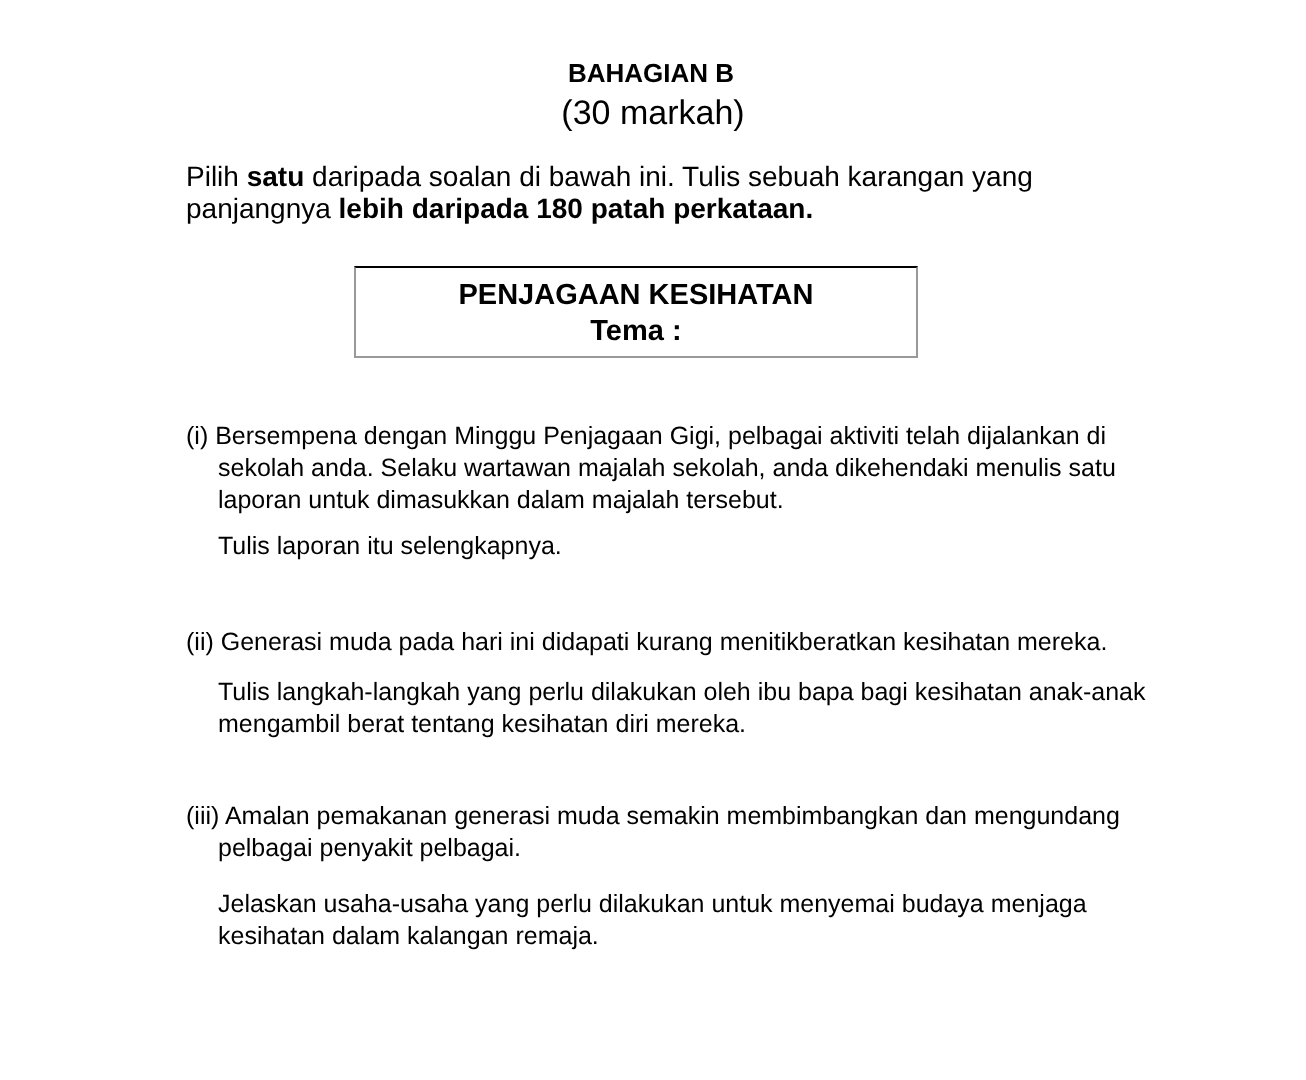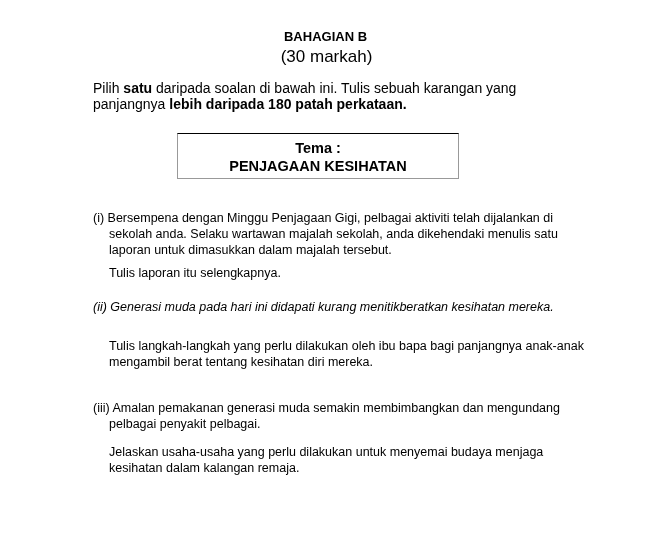--- a/index.html
+++ b/index.html
@@ -30,38 +30,38 @@
 <body>
 
 <div class="abs center title">BAHAGIAN B</div>
 <div class="abs center marks">(30 markah)</div>
 
 <div class="abs instr">
   <span>Pilih </span><b>satu</b><span> daripada soalan di bawah ini. Tulis sebuah karangan yang panjangnya </span><b>lebih daripada 180 patah perkataan.</b>
 </div>
 
 <div class="abs theme-box">
+  <div>PENJAGAAN KESIHATAN</div>
   <div>Tema :</div>
-  <div>PENJAGAAN KESIHATAN</div>
 </div>
 
 <div class="abs q" style="top:210px;">
   <span class="para">(i) Bersempena dengan Minggu Penjagaan Gigi, pelbagai aktiviti telah dijalankan di</span>
   <span class="para indent">sekolah anda. Selaku wartawan majalah sekolah, anda dikehendaki menulis satu</span>
   <span class="para indent">laporan untuk dimasukkan dalam majalah tersebut.</span>
 </div>
 <div class="abs task" style="top:265px;">
   <span class="para">Tulis laporan itu selengkapnya.</span>
 </div>
 
-<div class="abs q" style="top:299px;font-style:italic;">
+<div class="abs q" style="top:313px;">
   <span class="para">(ii) Generasi muda pada hari ini didapati kurang menitikberatkan kesihatan mereka.</span>
 </div>
 <div class="abs task" style="top:338px;">
-  <span class="para">Tulis langkah-langkah yang perlu dilakukan oleh ibu bapa bagi panjangnya anak-anak</span>
+  <span class="para">Tulis langkah-langkah yang perlu dilakukan oleh ibu bapa bagi kesihatan anak-anak</span>
   <span class="para">mengambil berat tentang kesihatan diri mereka.</span>
 </div>
 
 <div class="abs q" style="top:400px;">
   <span class="para">(iii) Amalan pemakanan generasi muda semakin membimbangkan dan mengundang</span>
   <span class="para indent">pelbagai penyakit pelbagai.</span>
 </div>
 <div class="abs task" style="top:444px;">
   <span class="para">Jelaskan usaha-usaha yang perlu dilakukan untuk menyemai budaya menjaga</span>
   <span class="para">kesihatan dalam kalangan remaja.</span>

